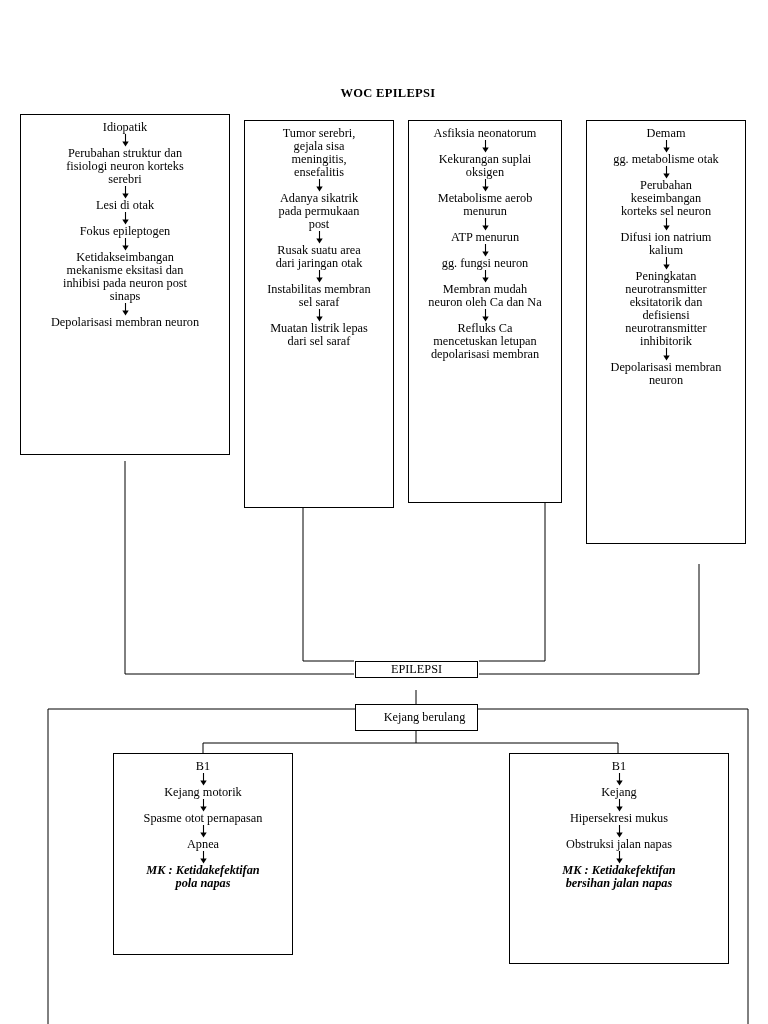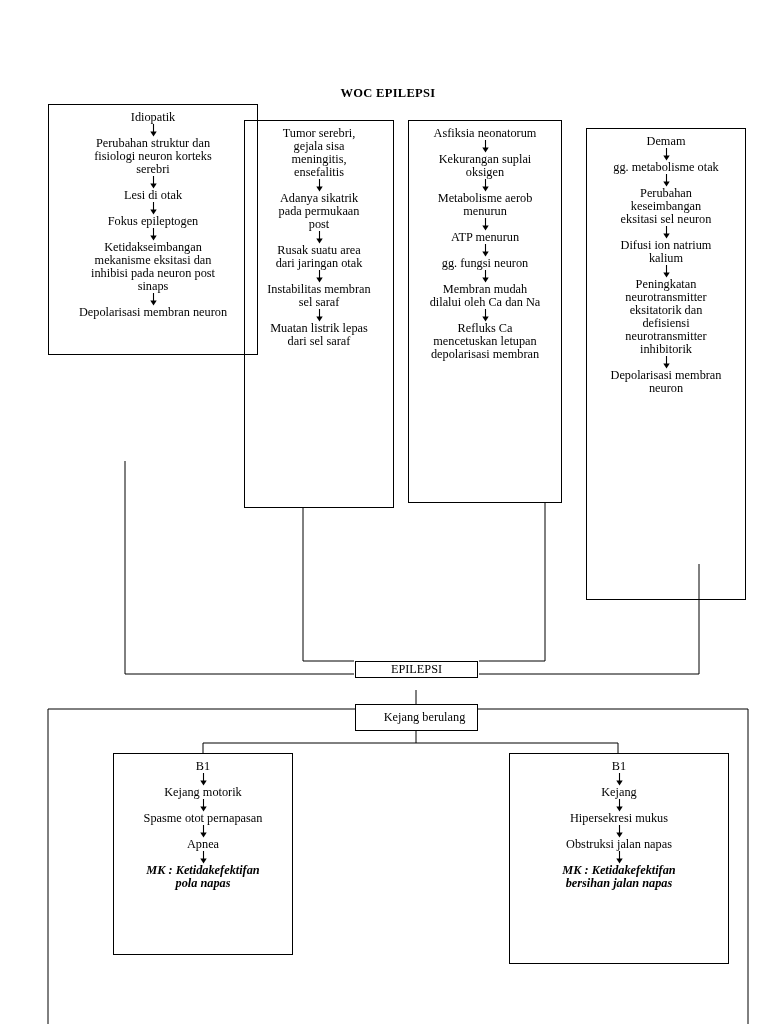--- a/index.html
+++ b/index.html
@@ -99,21 +99,21 @@
     <path d="M203 743 L618 743" stroke="#000" stroke-width="1" fill="none"></path>
     <path d="M203 743 L203 753" stroke="#000" stroke-width="1" fill="none"></path>
     <path d="M618 743 L618 753" stroke="#000" stroke-width="1" fill="none"></path>
 
     <path d="M48 709 L48 1024" stroke="#000" stroke-width="1" fill="none"></path>
     <path d="M48 709 L355 709" stroke="#000" stroke-width="1" fill="none"></path>
     <path d="M478 709 L748 709" stroke="#000" stroke-width="1" fill="none"></path>
     <path d="M748 709 L748 1024" stroke="#000" stroke-width="1" fill="none"></path>
   </svg>
 
-  <div class="box col" style="left:20px; top:104px; width:210px; height:251px;margin-left:28px;">
+  <div class="box col" style="left:20px; top:114px; width:210px; height:341px;">
       <div class="ln">Idiopatik</div>
       <span class="arrow">
         <svg width="9" height="13" viewBox="0 0 9 13">
           <line x1="4.5" y1="0" x2="4.5" y2="9" stroke="#000" stroke-width="1.1"></line>
           <path d="M4.5 12.5 L1.3 7.6 L7.7 7.6 Z" fill="#000"></path>
         </svg>
       </span>
       <div class="ln">Perubahan struktur dan</div>
       <div class="ln">fisiologi neuron korteks</div>
       <div class="ln">serebri</div>
@@ -220,49 +220,49 @@
         </svg>
       </span>
       <div class="ln">gg. fungsi neuron</div>
       <span class="arrow">
         <svg width="9" height="13" viewBox="0 0 9 13">
           <line x1="4.5" y1="0" x2="4.5" y2="9" stroke="#000" stroke-width="1.1"></line>
           <path d="M4.5 12.5 L1.3 7.6 L7.7 7.6 Z" fill="#000"></path>
         </svg>
       </span>
       <div class="ln">Membran mudah</div>
-      <div class="ln">dilalui oleh Ca dan Na</div>
+      <div class="ln">neuron oleh Ca dan Na</div>
       <span class="arrow">
         <svg width="9" height="13" viewBox="0 0 9 13">
           <line x1="4.5" y1="0" x2="4.5" y2="9" stroke="#000" stroke-width="1.1"></line>
           <path d="M4.5 12.5 L1.3 7.6 L7.7 7.6 Z" fill="#000"></path>
         </svg>
       </span>
       <div class="ln">Refluks Ca</div>
       <div class="ln">mencetuskan letupan</div>
       <div class="ln">depolarisasi membran</div>
     </div>
-  <div class="box col" style="left:586px; top:128px; width:160px; height:472px;">
+  <div class="box col" style="left:586px; top:120px; width:160px; height:424px;">
       <div class="ln">Demam</div>
       <span class="arrow">
         <svg width="9" height="13" viewBox="0 0 9 13">
           <line x1="4.5" y1="0" x2="4.5" y2="9" stroke="#000" stroke-width="1.1"></line>
           <path d="M4.5 12.5 L1.3 7.6 L7.7 7.6 Z" fill="#000"></path>
         </svg>
       </span>
       <div class="ln">gg. metabolisme otak</div>
       <span class="arrow">
         <svg width="9" height="13" viewBox="0 0 9 13">
           <line x1="4.5" y1="0" x2="4.5" y2="9" stroke="#000" stroke-width="1.1"></line>
           <path d="M4.5 12.5 L1.3 7.6 L7.7 7.6 Z" fill="#000"></path>
         </svg>
       </span>
       <div class="ln">Perubahan</div>
       <div class="ln">keseimbangan</div>
-      <div class="ln">eksitasi sel neuron</div>
+      <div class="ln">korteks sel neuron</div>
       <span class="arrow">
         <svg width="9" height="13" viewBox="0 0 9 13">
           <line x1="4.5" y1="0" x2="4.5" y2="9" stroke="#000" stroke-width="1.1"></line>
           <path d="M4.5 12.5 L1.3 7.6 L7.7 7.6 Z" fill="#000"></path>
         </svg>
       </span>
       <div class="ln">Difusi ion natrium</div>
       <div class="ln">kalium</div>
       <span class="arrow">
         <svg width="9" height="13" viewBox="0 0 9 13">

